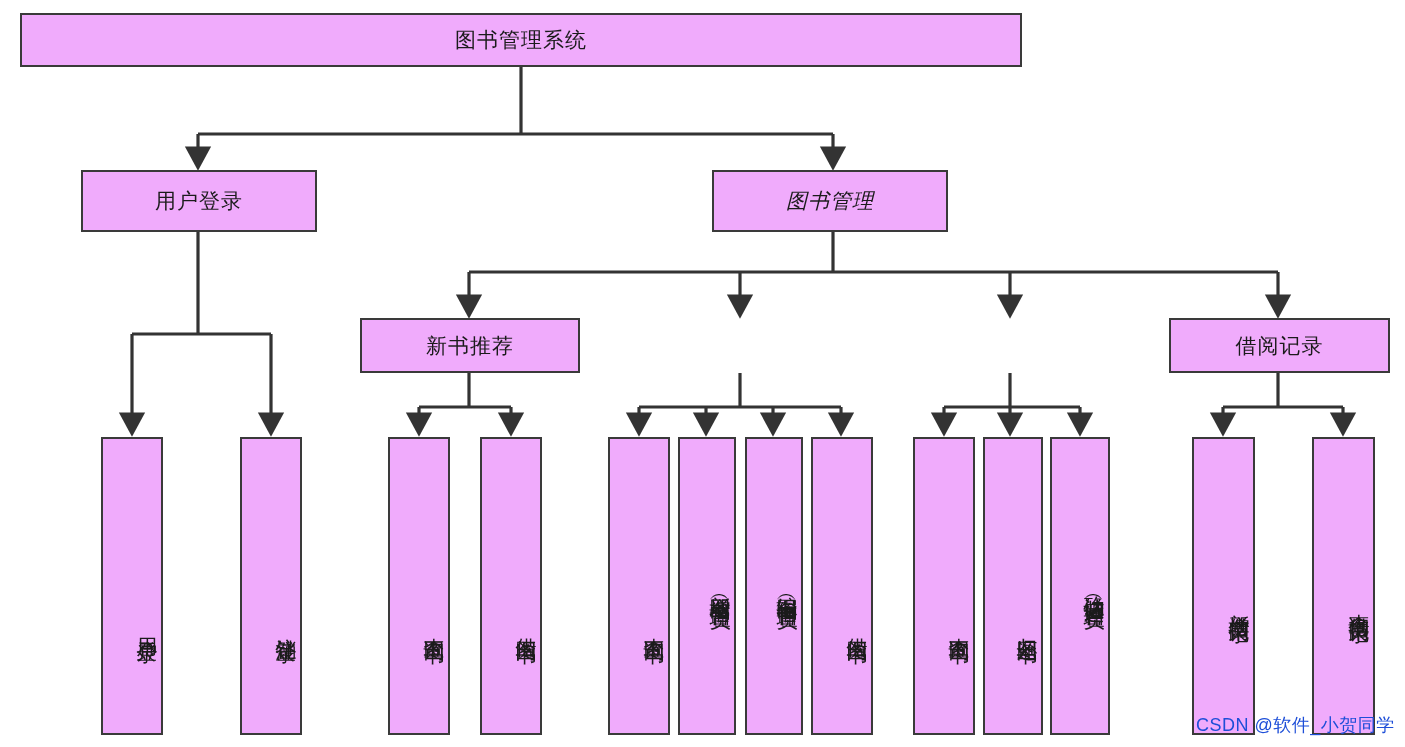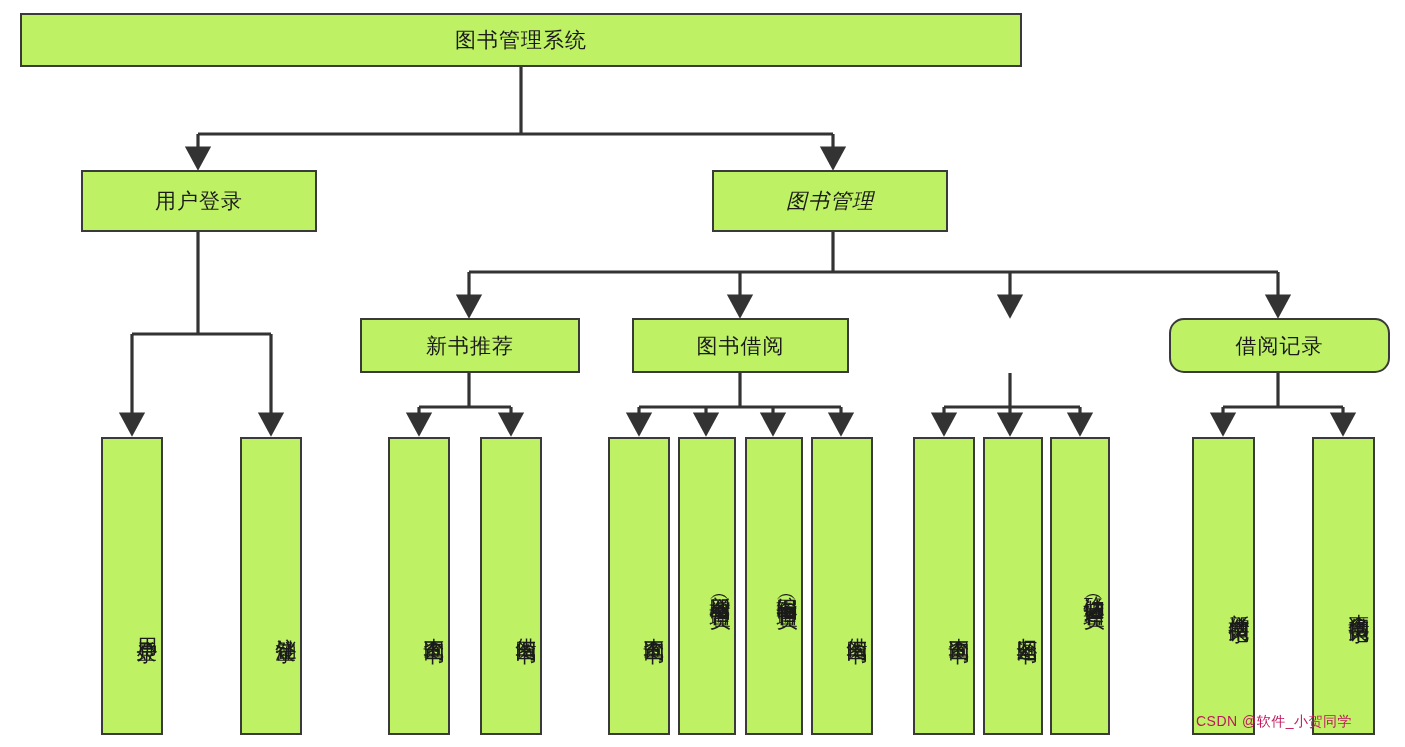--- a/index.html
+++ b/index.html
@@ -23,21 +23,21 @@
     position: absolute;
     left: 0;
     top: 0;
     width: 1405px;
     height: 747px;
   }
   .node {
     position: absolute;
     box-sizing: border-box;
     border: 2px solid #3a3a3a;
-    background: #bef264;
+    background: #f0abfc;
     display: flex;
     align-items: center;
     justify-content: center;
     color: #1b1b1b;
     z-index: 2;
   }
   .node.horizontal {
     font-size: 21px;
     letter-spacing: 1px;
     line-height: 1.2;
@@ -56,22 +56,22 @@
     padding-top: 4px;
   }
   .node-label {
     display: block;
     white-space: nowrap;
   }
   #watermark {
     position: absolute;
     left: 1196px;
     top: 713px;
-    font-size: 14px;
-    color: #be185d;
+    font-size: 18px;
+    color: #1d4ed8;
     white-space: nowrap;
     z-index: 3;
     letter-spacing: 0.5px;
   }
 </style>
 </head>
 <body>
 
 <div id="diagram-root">
 
@@ -132,24 +132,21 @@
   <div class="node horizontal" style="left:81px; top:170px; width:236px; height:62px;">
     <span class="node-label">用户登录</span>
   </div>
   <div class="node horizontal" style="left:712px; top:170px; width:236px; height:62px;font-style:italic;">
     <span class="node-label">图书管理</span>
   </div>
 
   <div class="node horizontal" style="left:360px; top:318px; width:220px; height:55px;justify-content:center;">
     <span class="node-label">新书推荐</span>
   </div>
-  <div class="node horizontal" style="left:632px; top:318px; width:217px; height:55px;">
-    <span class="node-label">图书借阅</span>
-  </div>
-  <div class="node horizontal" style="left:1169px; top:318px; width:221px; height:55px;border-radius:15px;">
+  <div class="node horizontal" style="left:1169px; top:318px; width:221px; height:55px;">
     <span class="node-label">借阅记录</span>
   </div>
 
   <div class="node vertical" style="left:101px; top:437px; width:62px; height:298px; padding-top:78px;">
     <span class="node-label">用户登录</span>
   </div>
   <div class="node vertical" style="left:240px; top:437px; width:62px; height:298px; padding-top:78px;">
     <span class="node-label">注销登录</span>
   </div>
 

